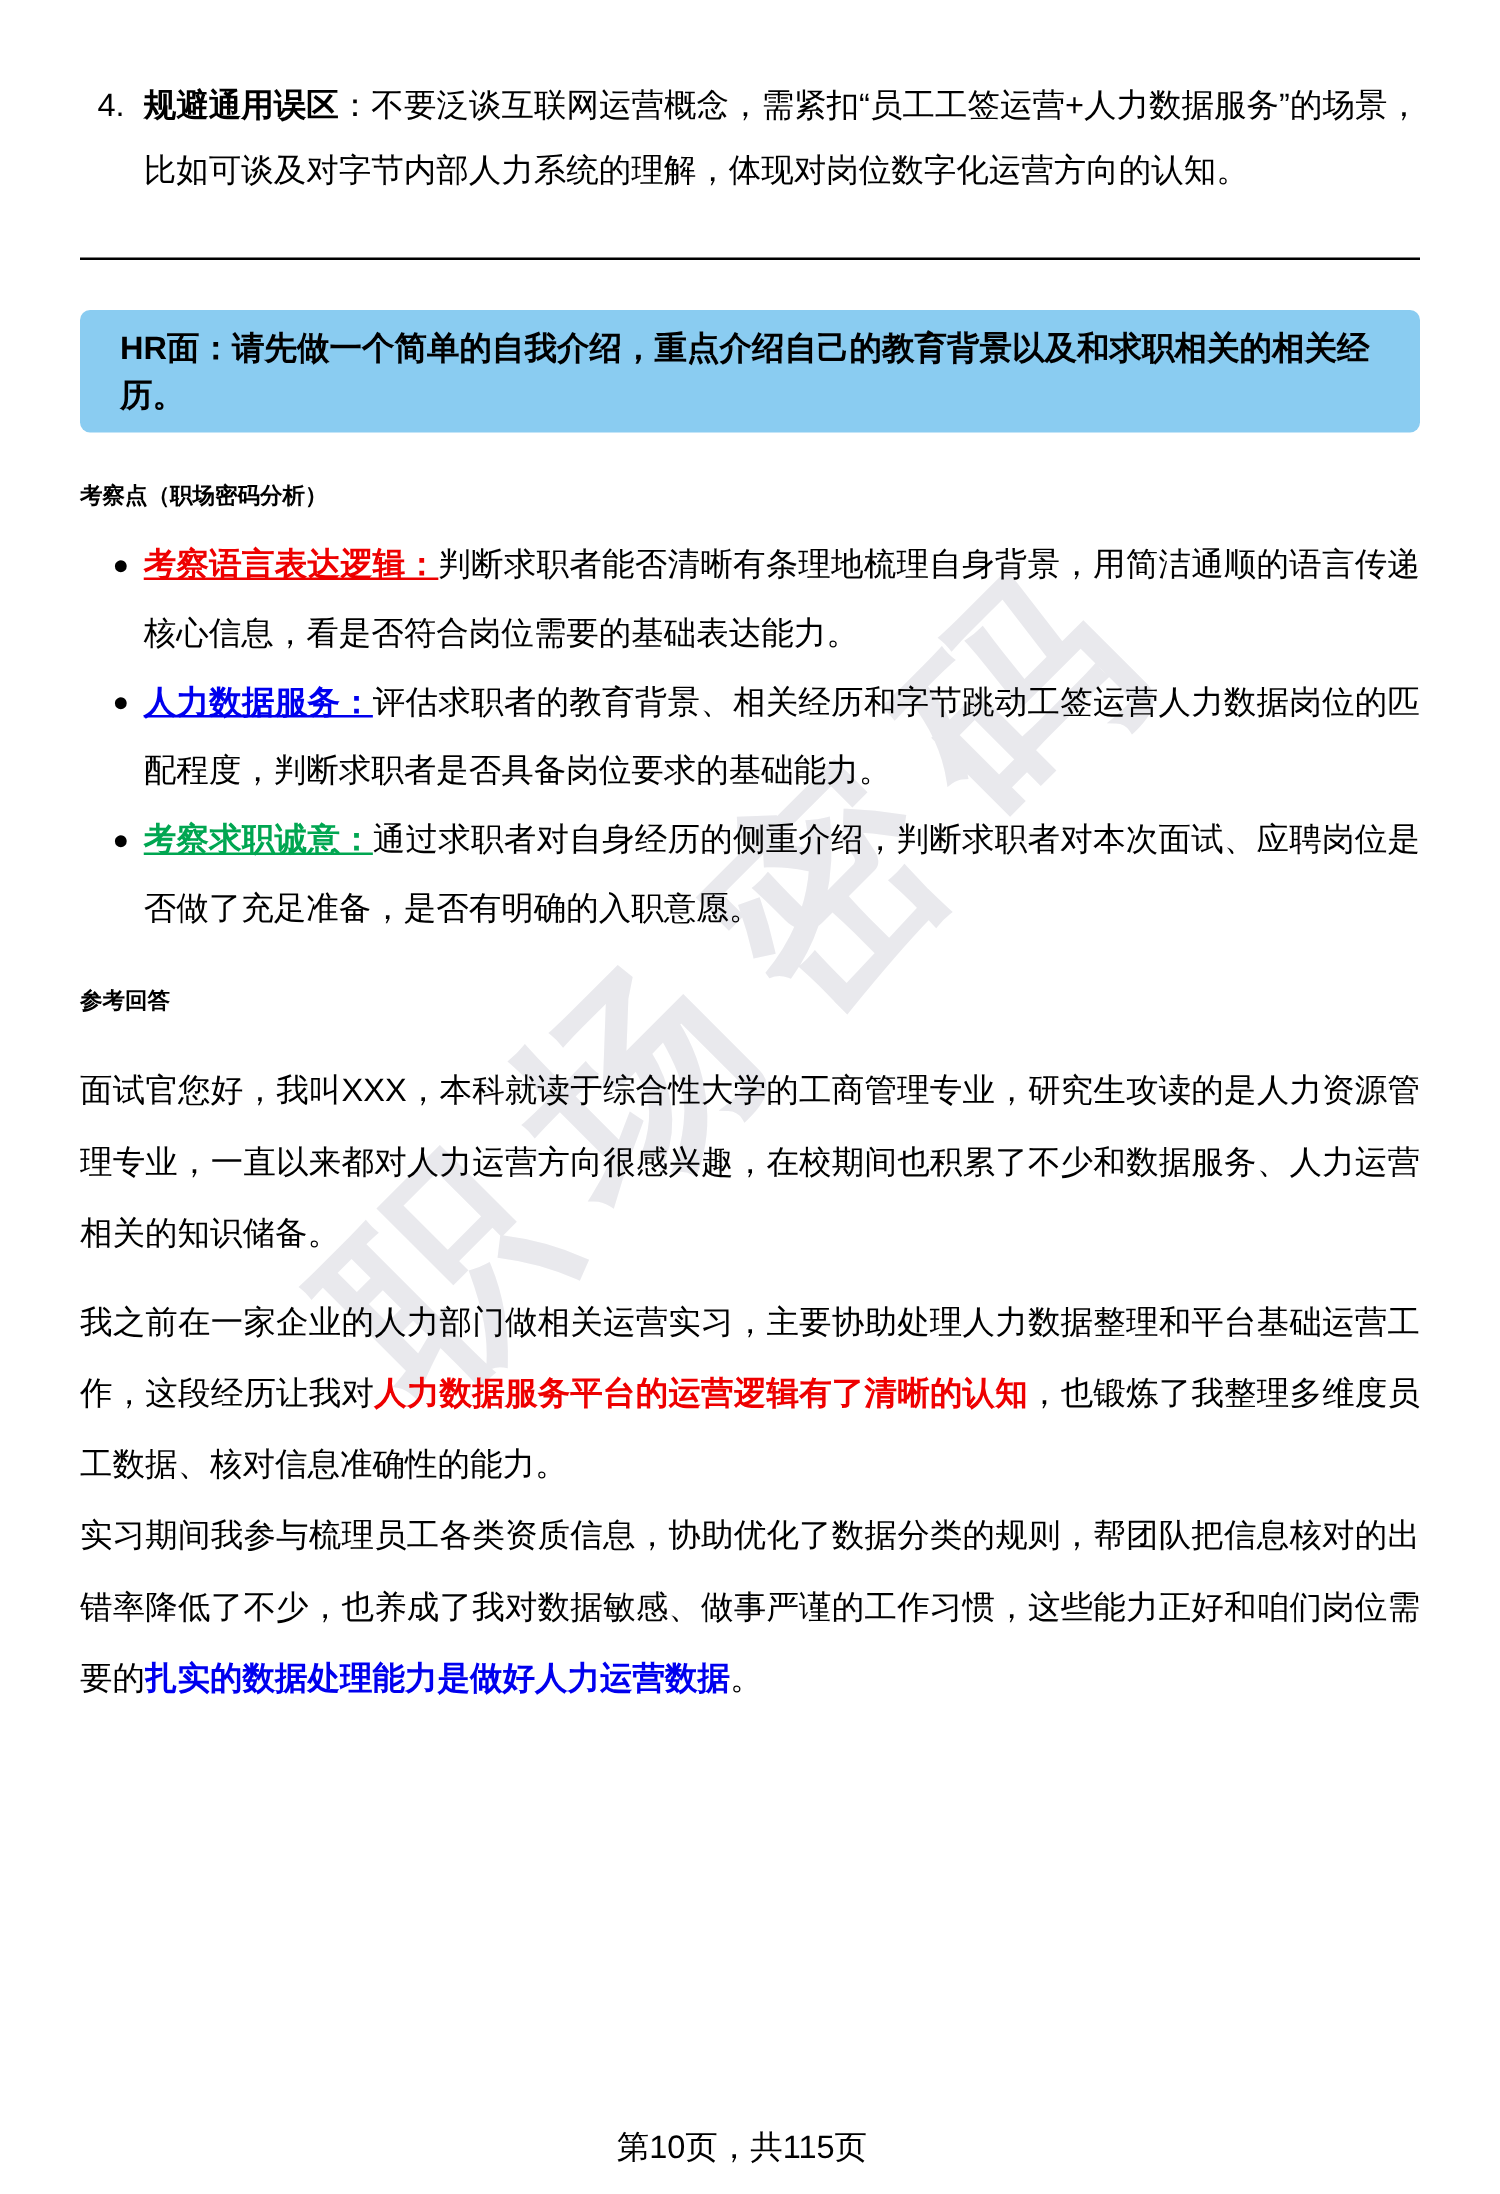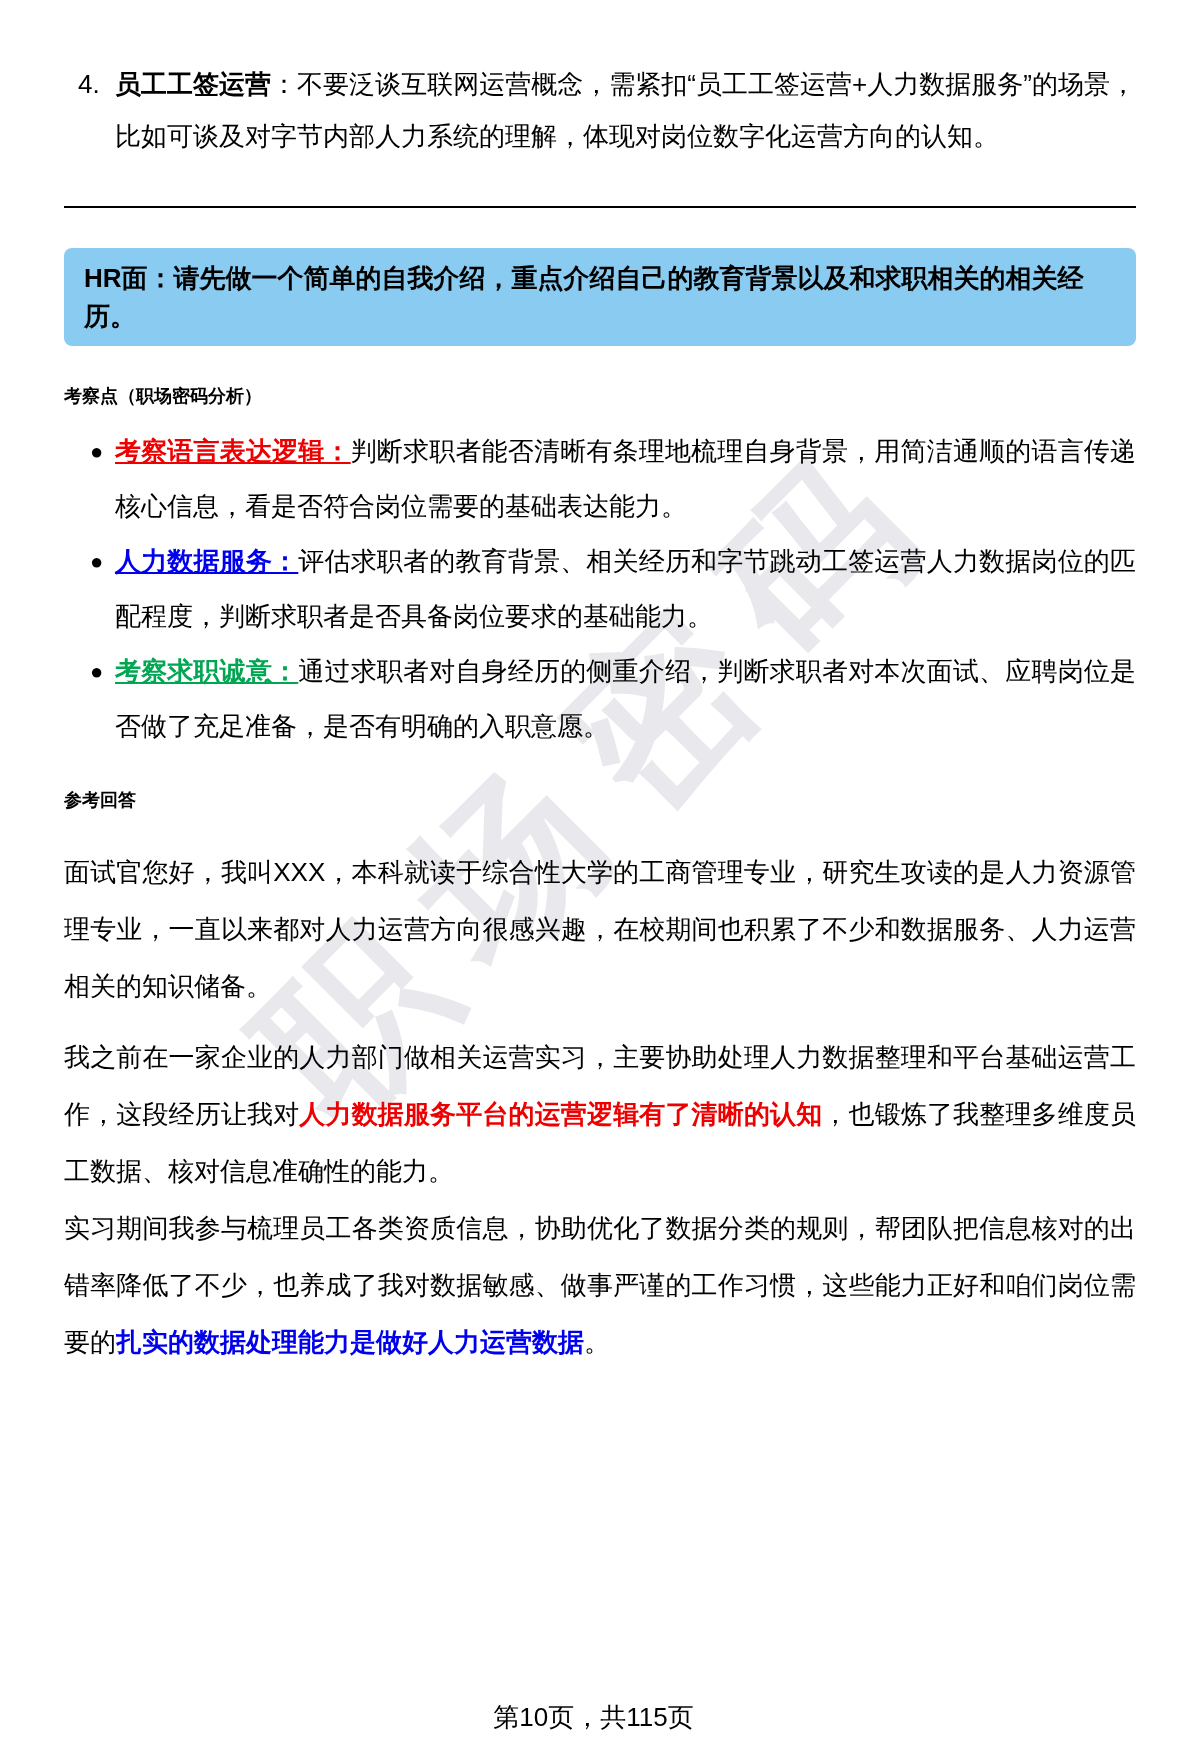--- a/index.html
+++ b/index.html
@@ -49,21 +49,21 @@
   .divider {
     margin-top: 44px;
     border: none;
     border-top: 2px solid var(--divider_color, #000000);
     height: 0;
   }
   .question-box {
     margin-top: 40px;
     background: var(--box_bg, #8accf1);
     border-radius: 8px;
-    padding: 11px 20px;
+    padding: 11px 32px;
     font-size: 26px;
     font-weight: bold;
     line-height: 38px;
   }
   .section-heading {
     margin-top: 34px;
     font-size: 18px;
     font-weight: bold;
     line-height: 32px;
   }
@@ -118,21 +118,21 @@
 </style>
 </head>
 <body>
 
 <div class="watermark">职场密码</div>
 
 <div class="content">
 
   <div class="numbered-item">
     <span class="num">4.</span>
-    <span class="item-body"><span class="bold">员工工签运营</span><span>：不要泛谈互联网运营概念，需紧扣“员工工签运营+人力数据服务”的场景，比如可谈及对字节内部人力系统的理解，体现对岗位数字化运营方向的认知。</span></span>
+    <span class="item-body"><span class="bold">规避通用误区</span><span>：不要泛谈互联网运营概念，需紧扣“员工工签运营+人力数据服务”的场景，比如可谈及对字节内部人力系统的理解，体现对岗位数字化运营方向的认知。</span></span>
   </div>
 
   <hr class="divider">
 
   <div class="question-box">
     <span>HR面：请先做一个简单的自我介绍，重点介绍自己的教育背景以及和求职相关的相关经历。</span>
   </div>
 
   <div class="section-heading">考察点（职场密码分析）</div>
 

